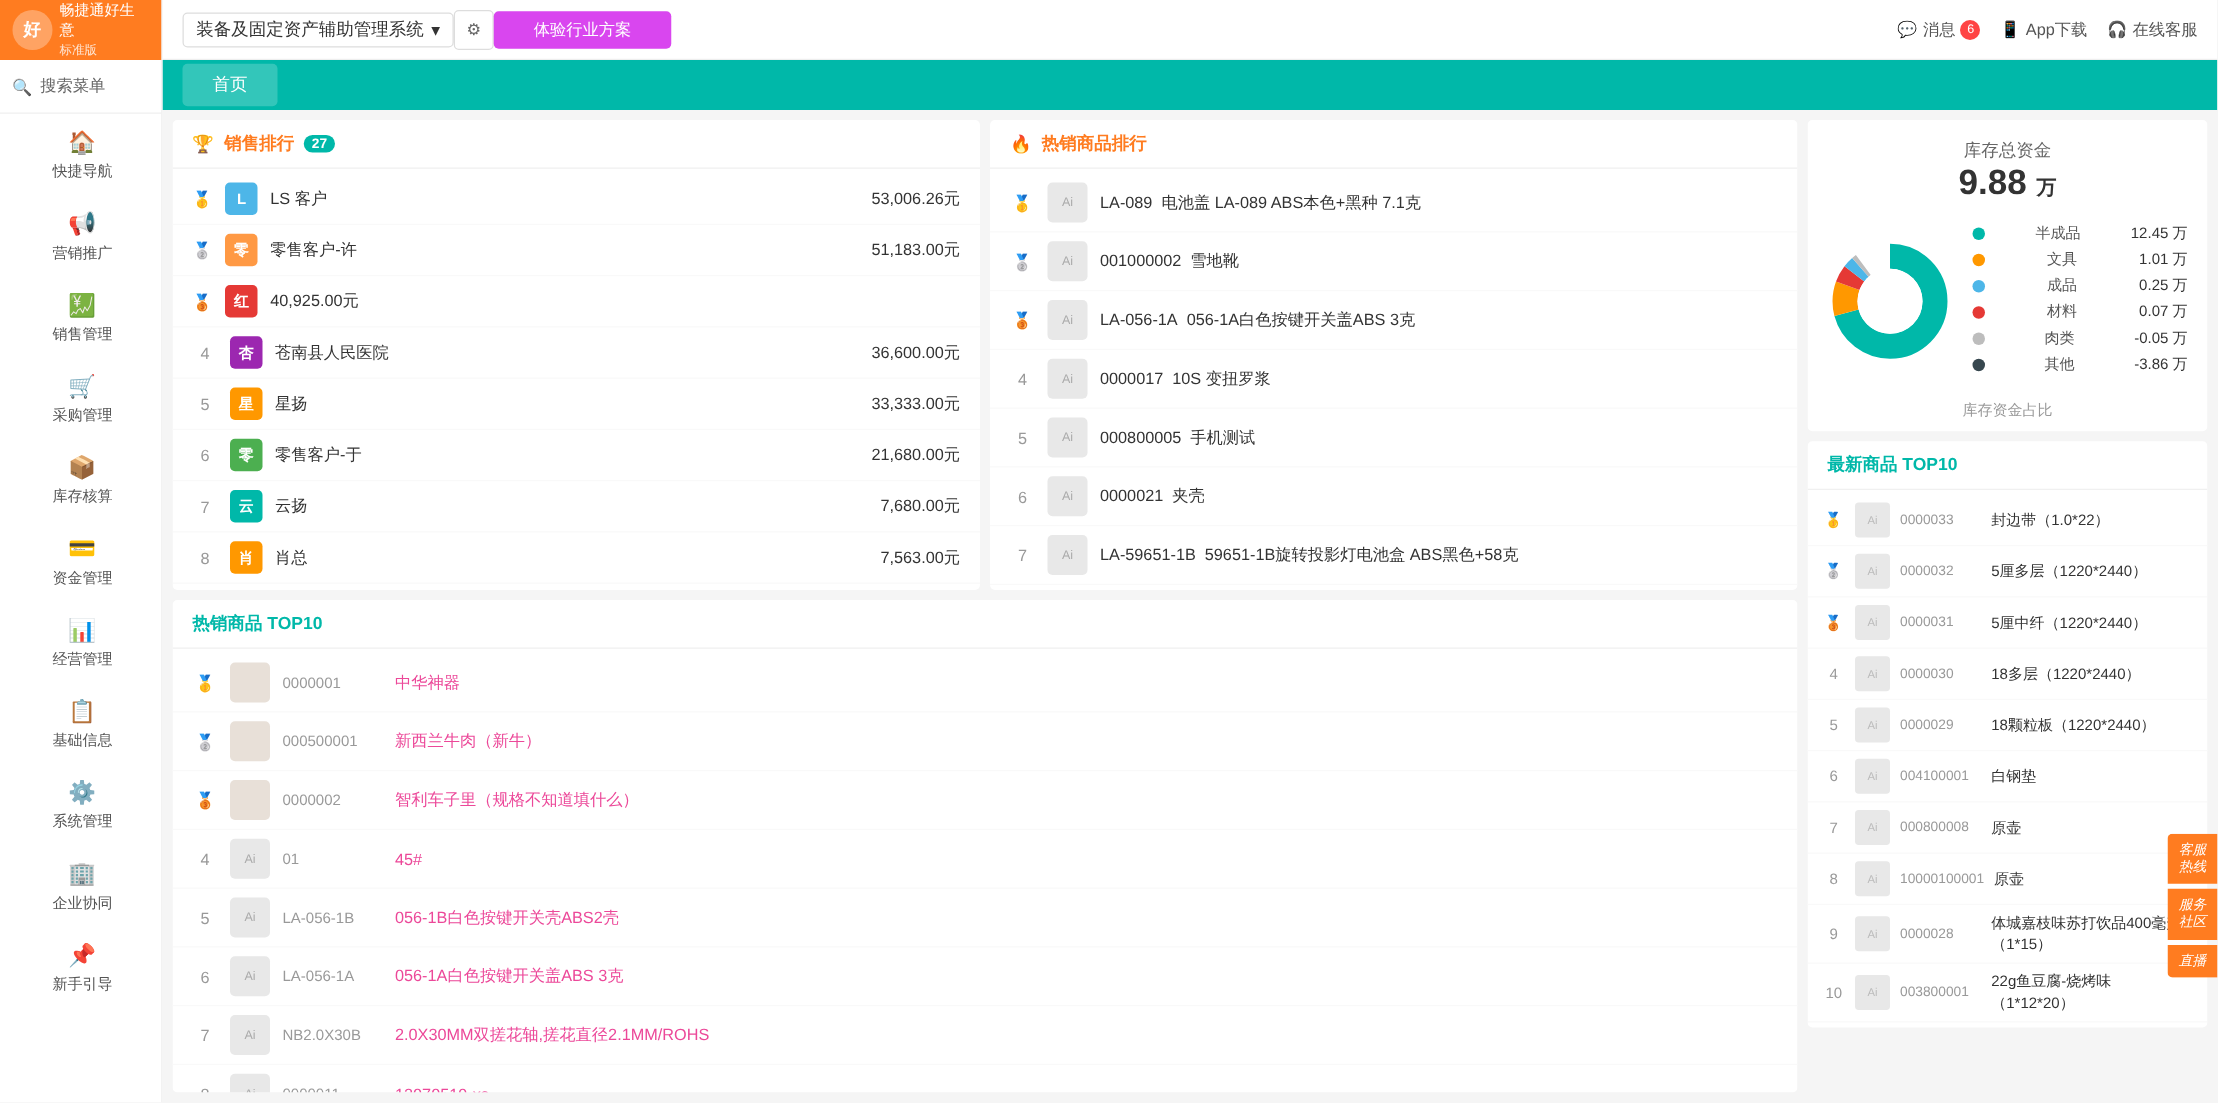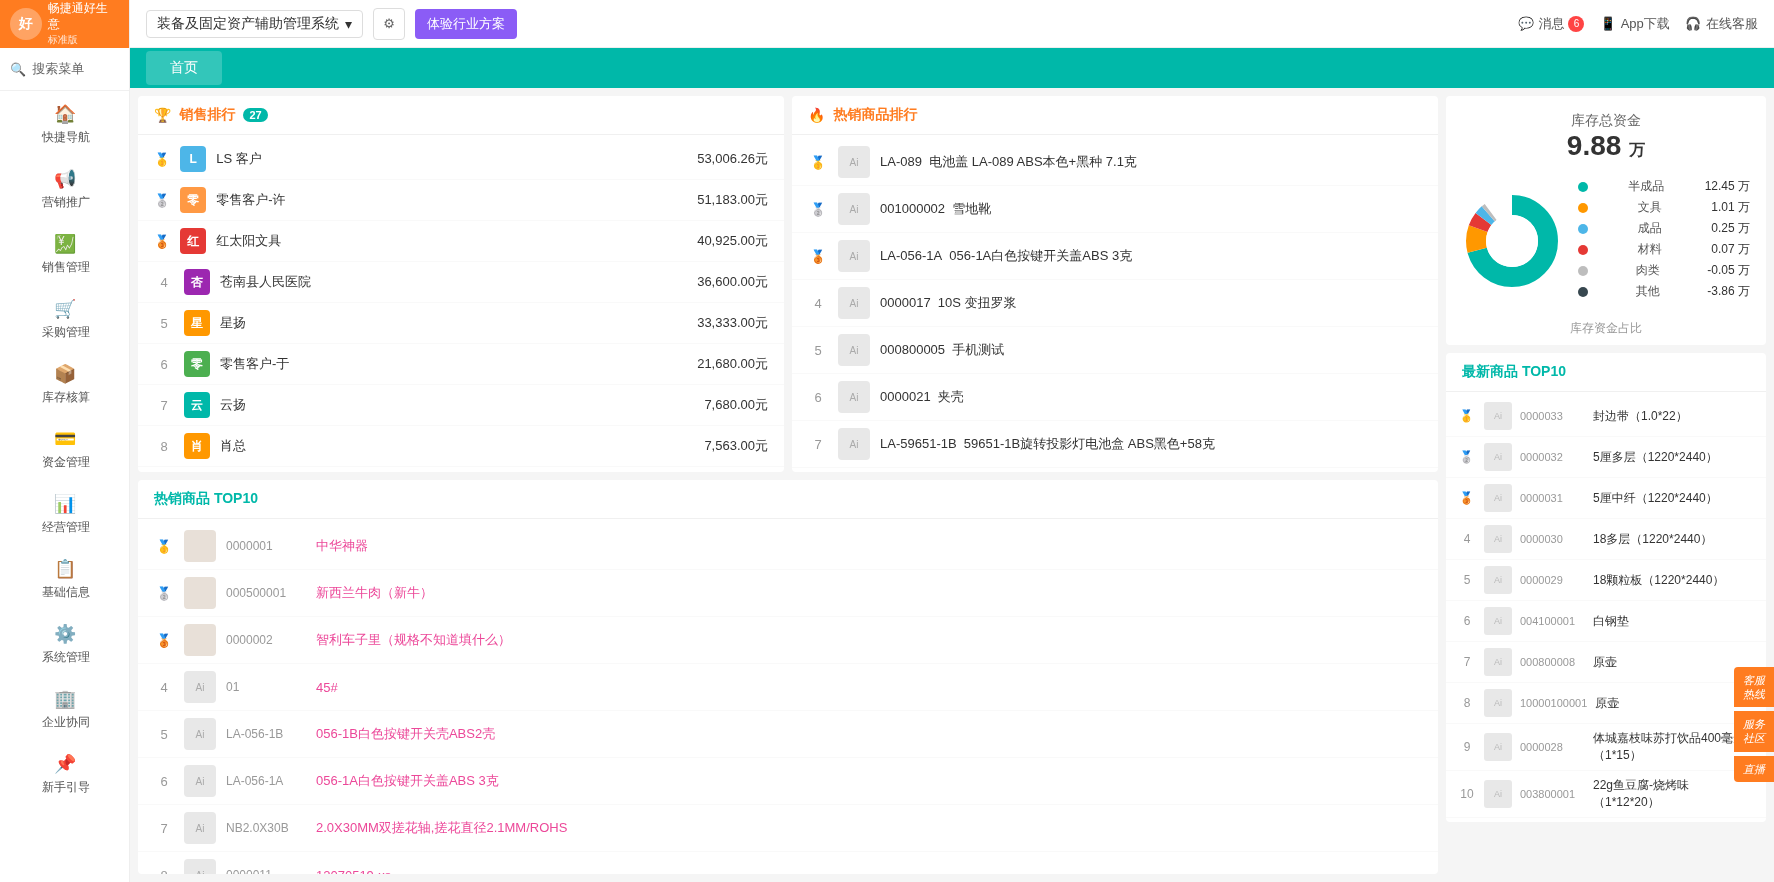--- a/index.html
+++ b/index.html
@@ -67,21 +67,20 @@
     
     .main { flex: 1; display: flex; flex-direction: column; height: 100%; overflow: hidden; }
 
     
     .header {
       height: 48px;
       background: #fff;
       display: flex;
       align-items: center;
       padding: 0 16px;
-      gap: 10px;
       border-bottom: 1px solid #eee;
       flex-shrink: 0;
     }
     .header-system-name {
       display: flex;
       align-items: center;
       gap: 6px;
       color: #333;
       font-size: 14px;
       border: 1px solid #ddd;
@@ -90,25 +89,25 @@
       cursor: pointer;
     }
     .header-settings {
       width: 32px; height: 32px;
       border: 1px solid #ddd;
       border-radius: 4px;
       display: flex; align-items: center; justify-content: center;
       cursor: pointer; color: #666;
     }
     .header-trial-btn {
-      background: #8b5cf6;
+      background: #d946ef;
       color: #fff;
       border: none;
       border-radius: 4px;
-      padding: 6px 12px;
+      padding: 6px 32px;
       cursor: pointer;
       font-size: 13px;
     }
     .header-spacer { flex: 1; }
     .header-actions { display: flex; align-items: center; gap: 16px; color: #555; font-size: 13px; }
     .header-actions .action-item { display: flex; align-items: center; gap: 4px; cursor: pointer; }
     .badge { background: #ff4444; color: #fff; border-radius: 50%; width: 16px; height: 16px; font-size: 10px; display: flex; align-items: center; justify-content: center; }
 
     
     .top-nav {
@@ -488,21 +487,20 @@
   </div>
               <div class="rank-item">
     <span>🥈</span>
     <div class="rank-avatar" style="background:#ff9944">零</div>
     <span class="rank-name">零售客户-许</span>
     <span class="rank-amount">51,183.00元</span>
   </div>
               <div class="rank-item">
     <span>🥉</span>
     <div class="rank-avatar" style="background:#e53935">红</div>
-    <span class="rank-name">红太阳文具</span>
     <span class="rank-amount">40,925.00元</span>
   </div>
               <div class="rank-item">
     <span class="rank-num">4</span>
     <div class="rank-avatar" style="background:#9c27b0">杏</div>
     <span class="rank-name">苍南县人民医院</span>
     <span class="rank-amount">36,600.00元</span>
   </div>
               <div class="rank-item">
     <span class="rank-num">5</span>

